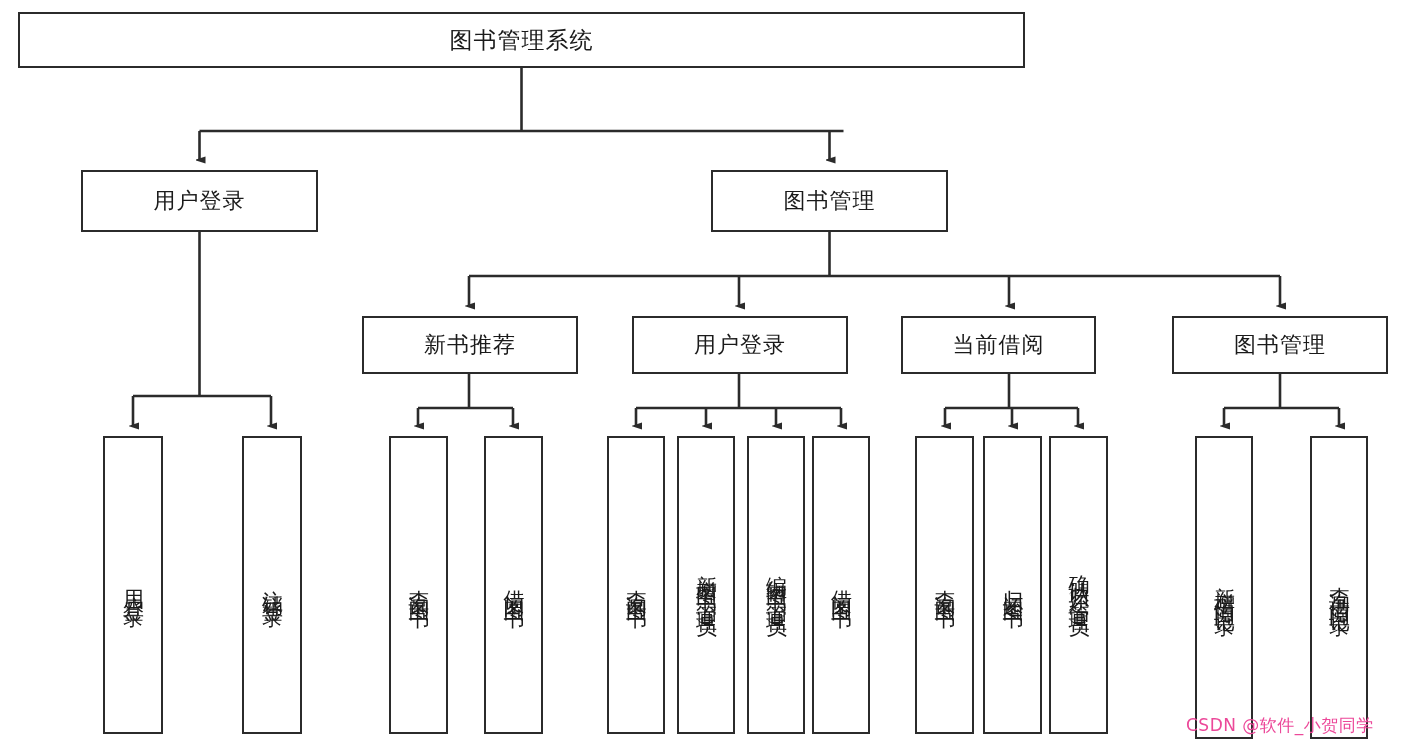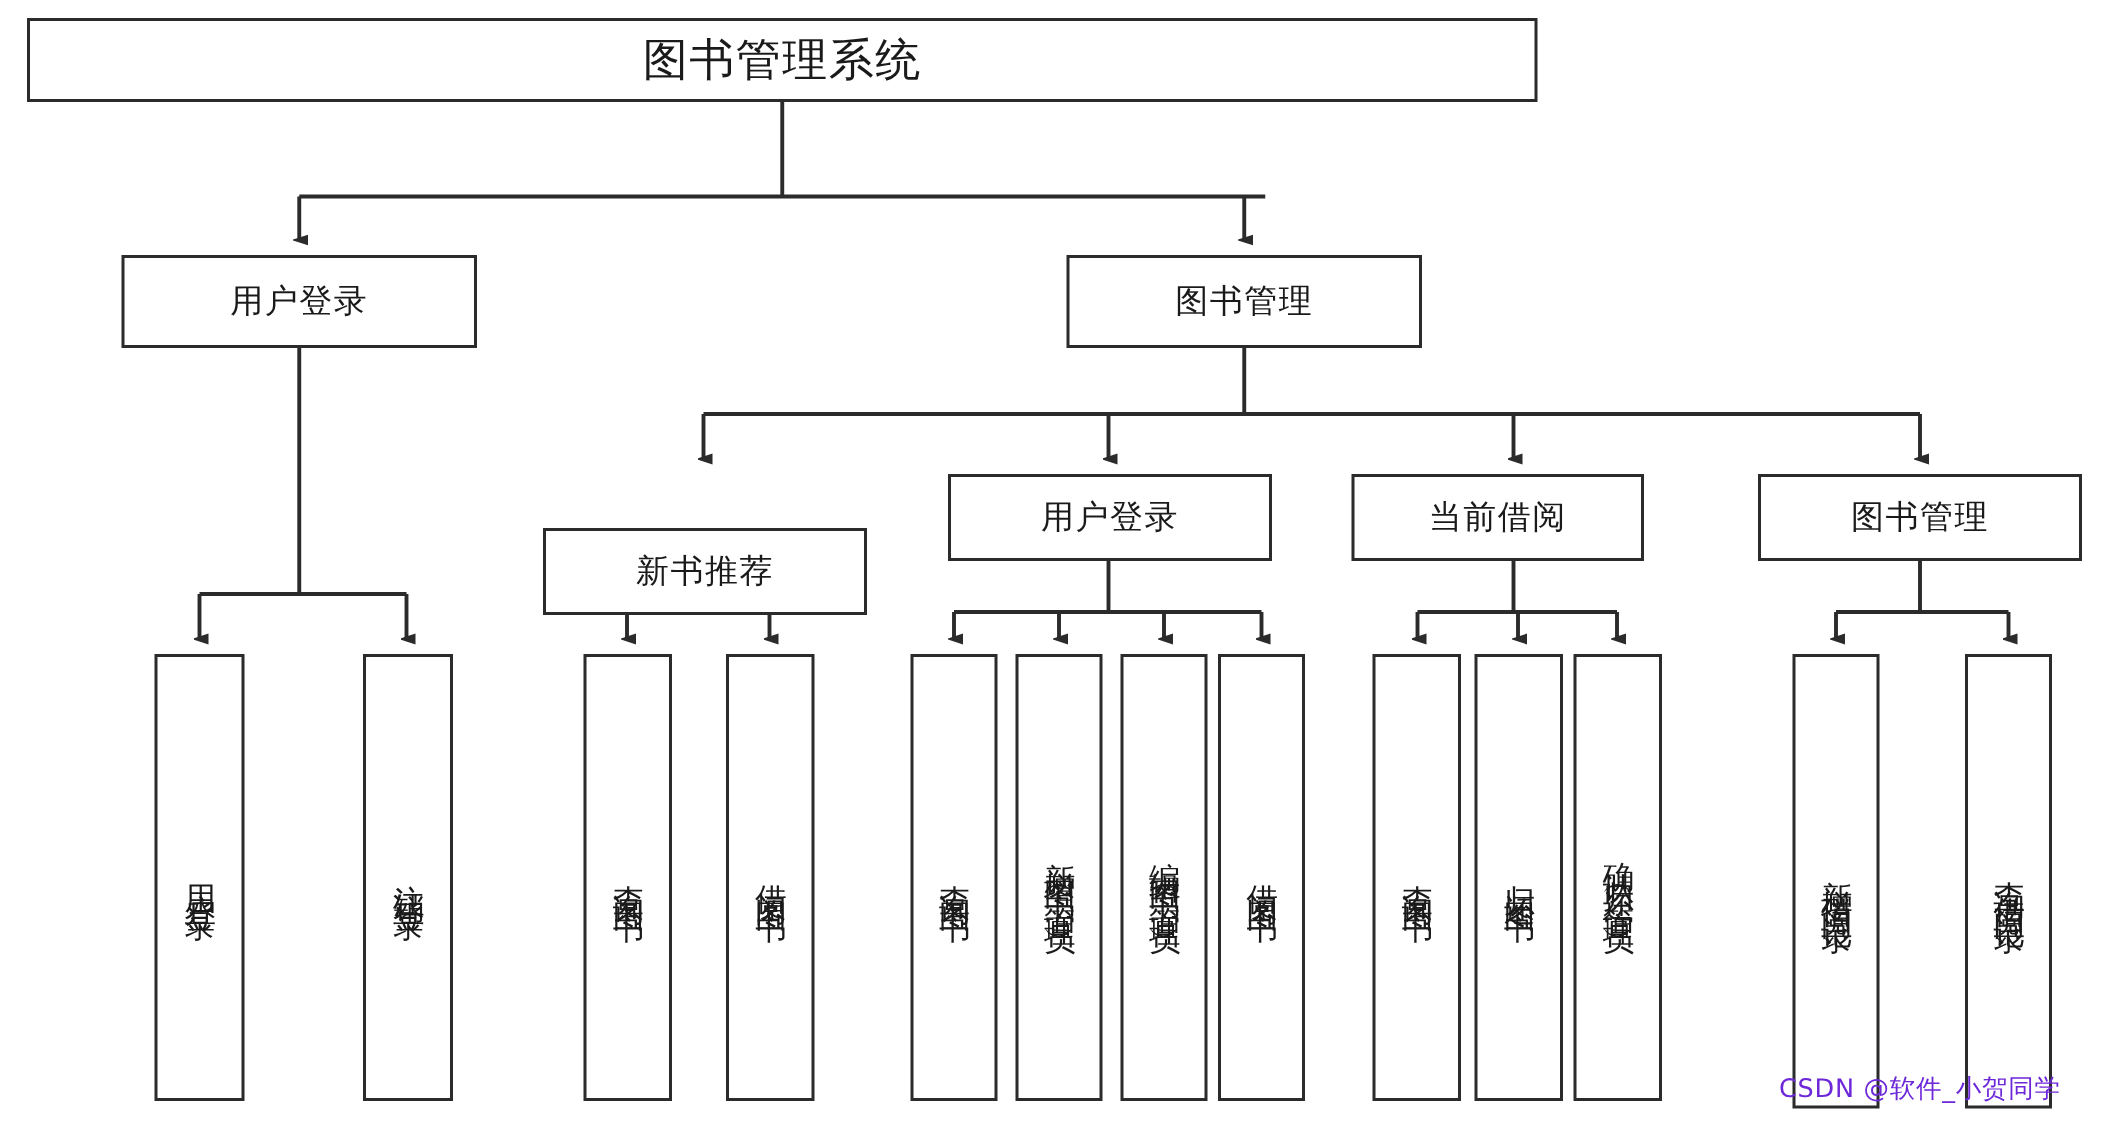--- a/index.html
+++ b/index.html
@@ -43,28 +43,28 @@
     font-size: 21px;
   }
   .node.vert .vtext {
     writing-mode: vertical-rl;
     text-orientation: upright;
     letter-spacing: 6px;
     line-height: 1;
     white-space: nowrap;
   }
   .node.root {
-    font-size: 30px;
+    font-size: 23px;
   }
   .watermark {
     position: absolute;
     left: 1186px;
     top: 714px;
     font-size: 17px;
-    color: #6d28d9;
+    color: #ec4899;
     white-space: nowrap;
     letter-spacing: 0.5px;
   }
 </style>
 </head>
 <body>
 
 <div id="canvas">
 
   <svg id="edges" viewBox="0 0 1405 747">
@@ -121,21 +121,21 @@
     <span>图书管理系统</span>
   </div>
 
   <div class="node horiz" style="left:81px; top:170px; width:237px; height:62px;">
     <span>用户登录</span>
   </div>
   <div class="node horiz" style="left:711px; top:170px; width:237px; height:62px;justify-content:center;">
     <span>图书管理</span>
   </div>
 
-  <div class="node horiz" style="left:362px; top:316px; width:216px; height:58px;margin-top:36px;">
+  <div class="node horiz" style="left:362px; top:316px; width:216px; height:58px;">
     <span>新书推荐</span>
   </div>
   <div class="node horiz" style="left:632px; top:316px; width:216px; height:58px;">
     <span>用户登录</span>
   </div>
   <div class="node horiz" style="left:901px; top:316px; width:195px; height:58px;">
     <span>当前借阅</span>
   </div>
   <div class="node horiz" style="left:1172px; top:316px; width:216px; height:58px;">
     <span>图书管理</span>

